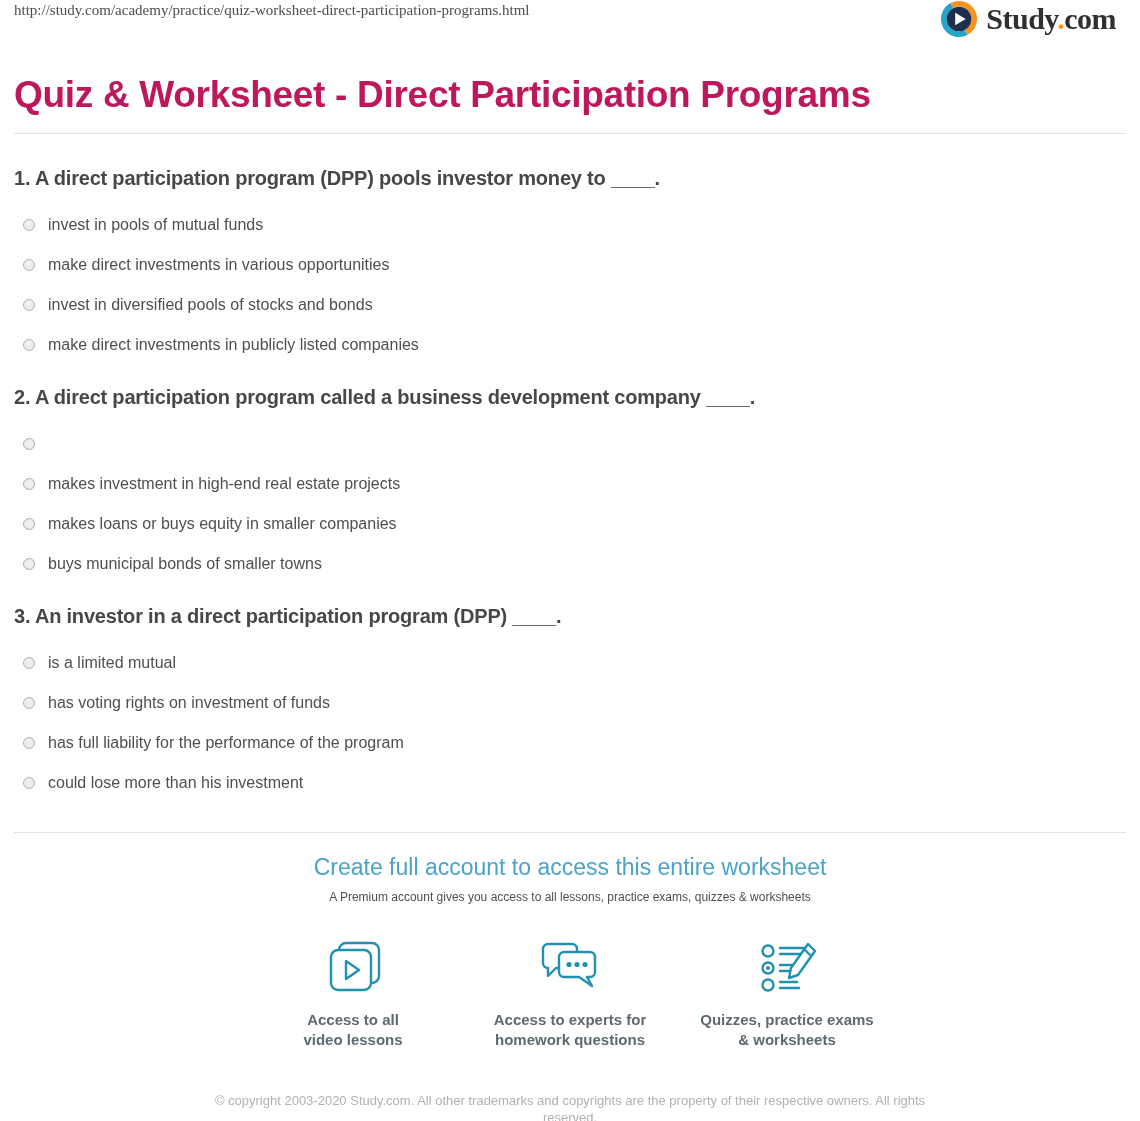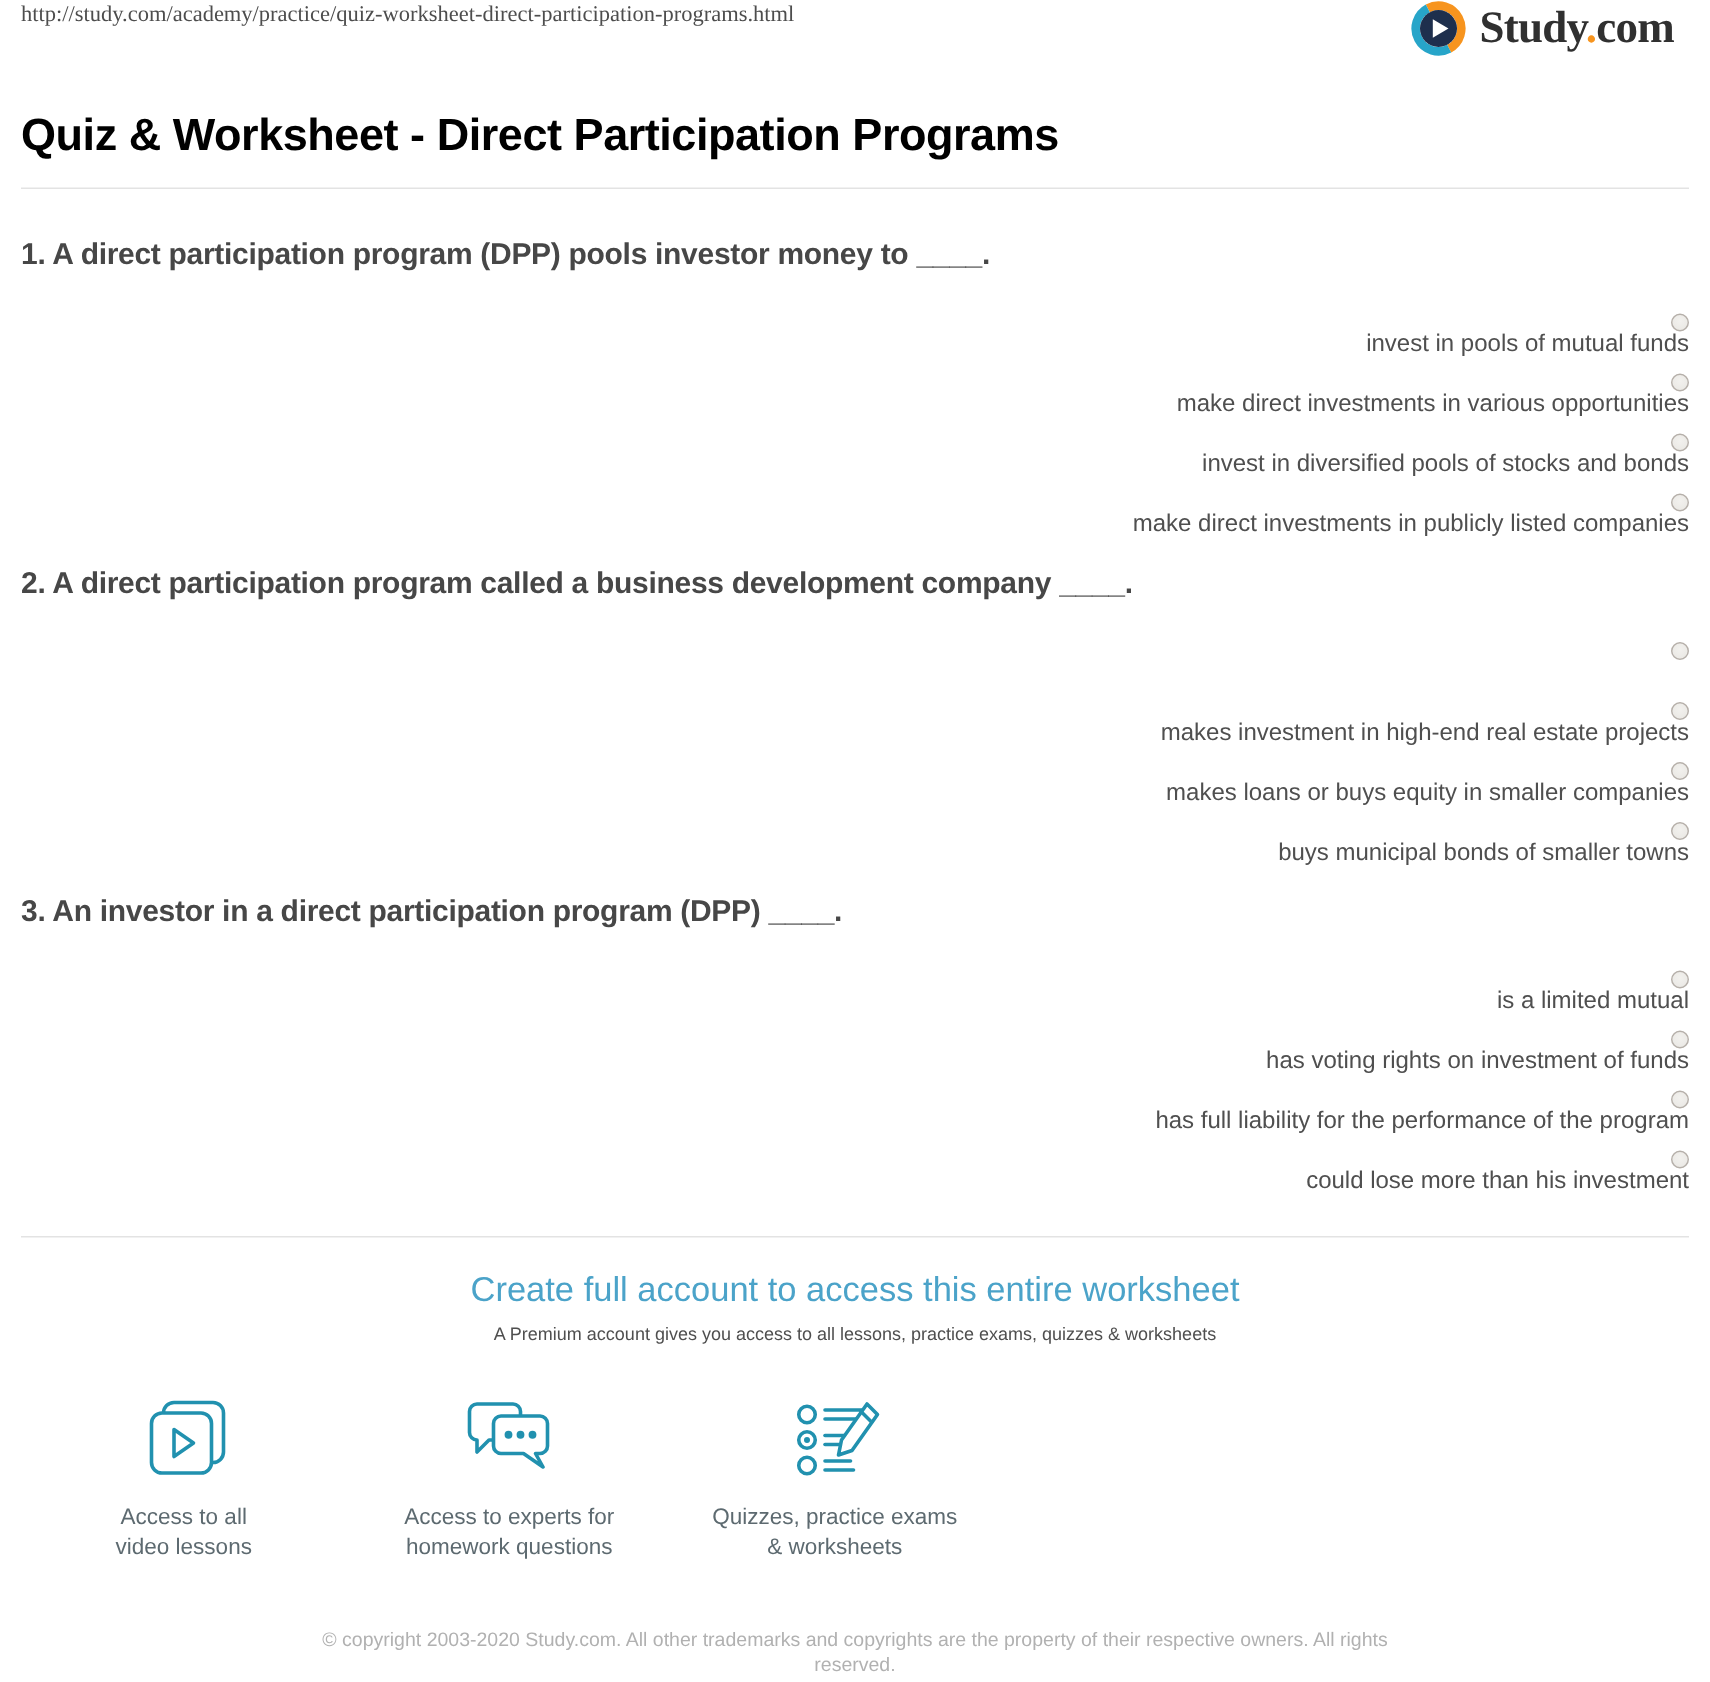--- a/index.html
+++ b/index.html
@@ -36,47 +36,46 @@
     font-size: 30px;
     font-weight: 600;
     color: #303030;
     letter-spacing: -0.5px;
   }
   .logo-text .dot { color: #f7941e; }
 
   
   h1.title {
     margin-top: 24px;
-    font-size: 30px;
+    font-size: 37px;
     font-weight: 700;
     letter-spacing: -0.3px;
-    color: #000000;
+    color: #be185d;
   }
   hr.rule {
     border: none;
     border-top: 1px solid #e3e3e3;
     margin-top: 17px;
   }
 
   
   .question { margin-top: 33px; }
   .question h2 {
     font-size: 20px;
     font-weight: 700;
     color: #474747;
     letter-spacing: -0.2px;
   }
   .options { margin-top: 27px; }
   .option {
     display: flex;
-    align-items: flex-end;
+    align-items: center;
     margin-bottom: 24px;
     height: 16px;
     cursor: pointer;
-    flex-direction: column;
   }
   .radio {
     width: 12px;
     height: 12px;
     border-radius: 50%;
     border: 1px solid #b6b0aa;
     background: radial-gradient(circle at 50% 40%, #f2f1ee 0%, #e9e7e3 100%);
     margin-left: 9px;
     flex: 0 0 auto;
   }
@@ -95,22 +94,23 @@
     font-weight: 400;
     color: #4ba3c9;
   }
   .cta-sub {
     margin-top: 9px;
     font-size: 12px;
     color: #4f4f4f;
   }
   .features {
     display: flex;
-    justify-content: flex-start;
+    justify-content: center;
     margin-top: 36px;
+    font-weight: bold;
   }
   .feature { width: 217px; text-align: center; }
   .feature .icon-box { height: 58px; display: flex; align-items: flex-start; justify-content: center; }
   .feature-caption { margin-top: 12px; }
   .feature-caption span {
     display: block;
     font-size: 15px;
     line-height: 20px;
     color: #5d6a70;
   }

